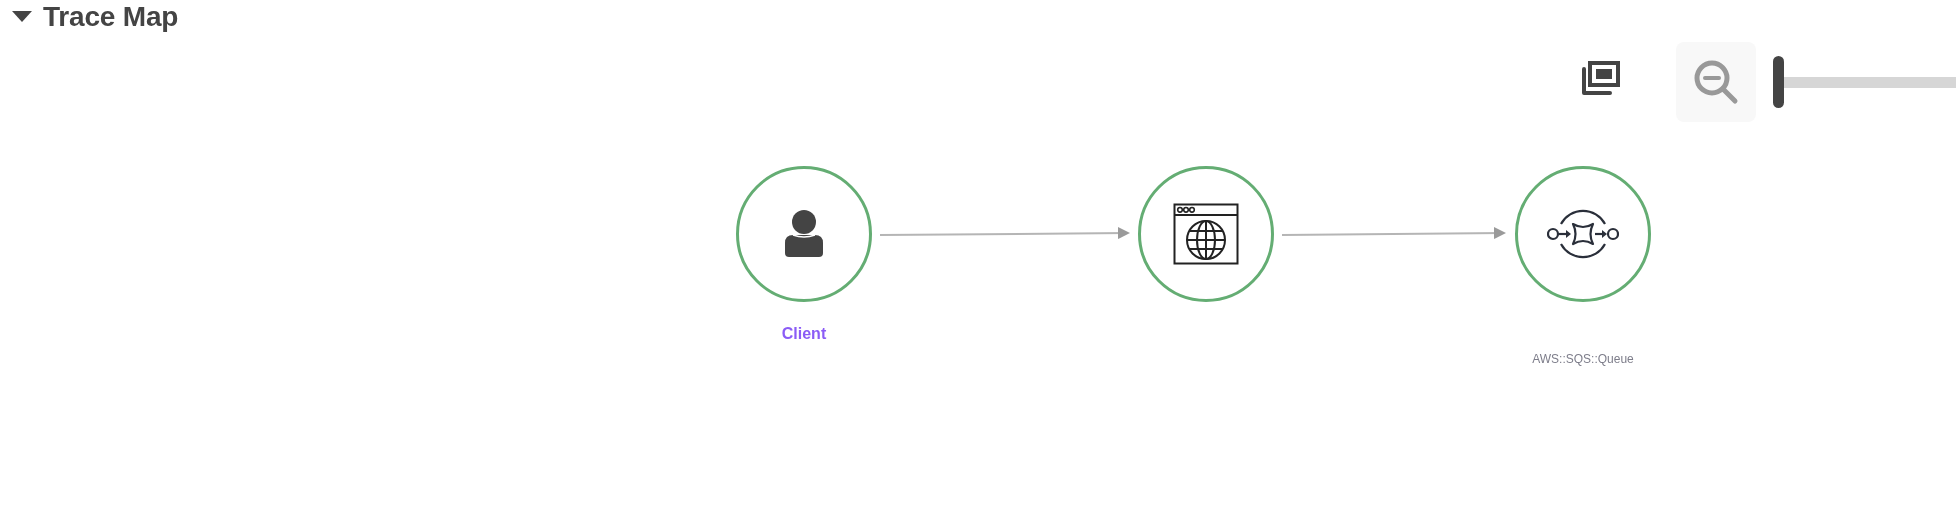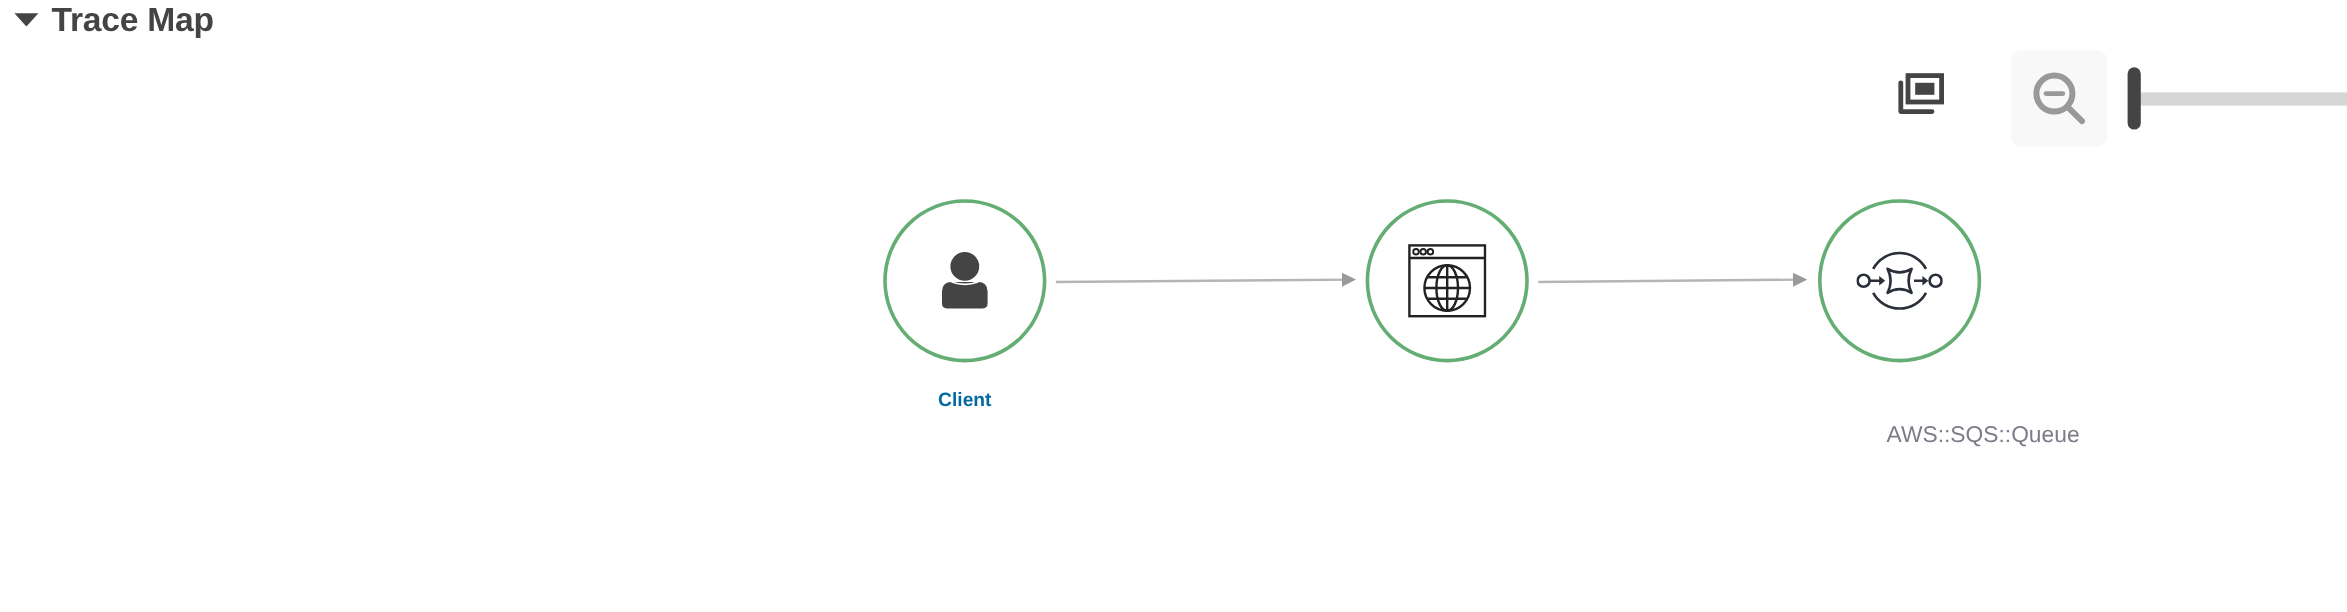--- a/index.html
+++ b/index.html
@@ -102,28 +102,28 @@
       display: flex;
       align-items: center;
       justify-content: center;
       cursor: pointer;
     }
     .node-label {
       position: absolute;
       width: 300px;
       text-align: center;
       font-size: 16px;
-      color: #0369a1;
+      color: #8b5cf6;
     }
     .node-label.bold { font-weight: bold; }
     .node-sublabel {
       position: absolute;
       width: 300px;
-      text-align: right;
-      font-size: 19px;
+      text-align: center;
+      font-size: 12px;
       color: #7d7d8a;
     }
   </style>
 </head>
 <body>
 
 <div class="root">
 
   <div class="header">
     <span class="caret"></span>

